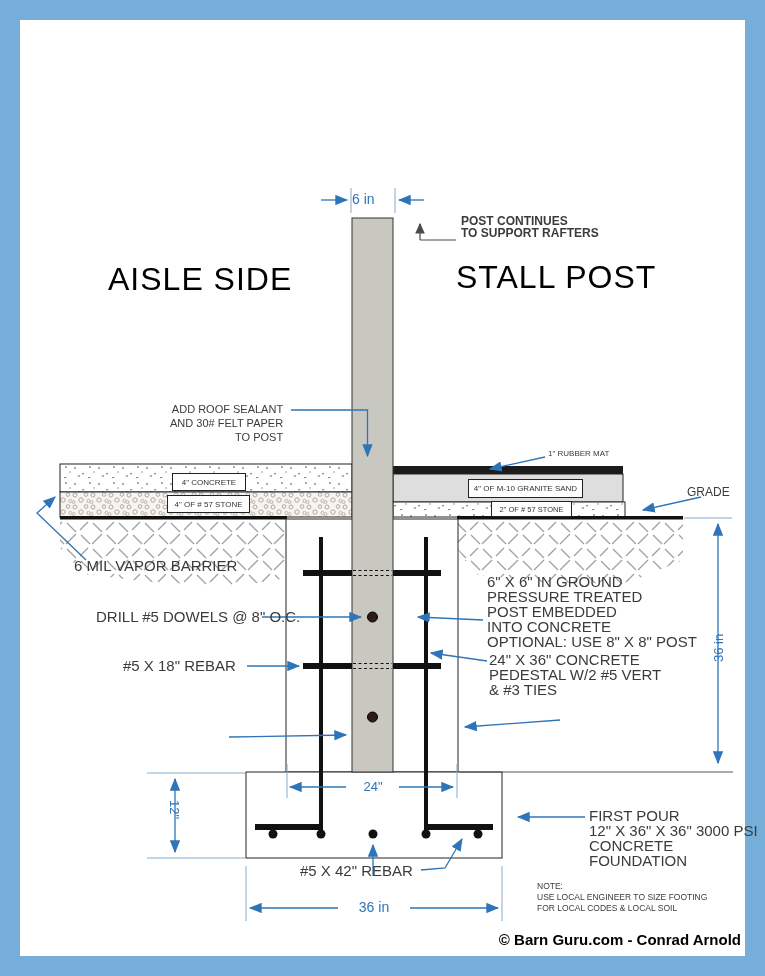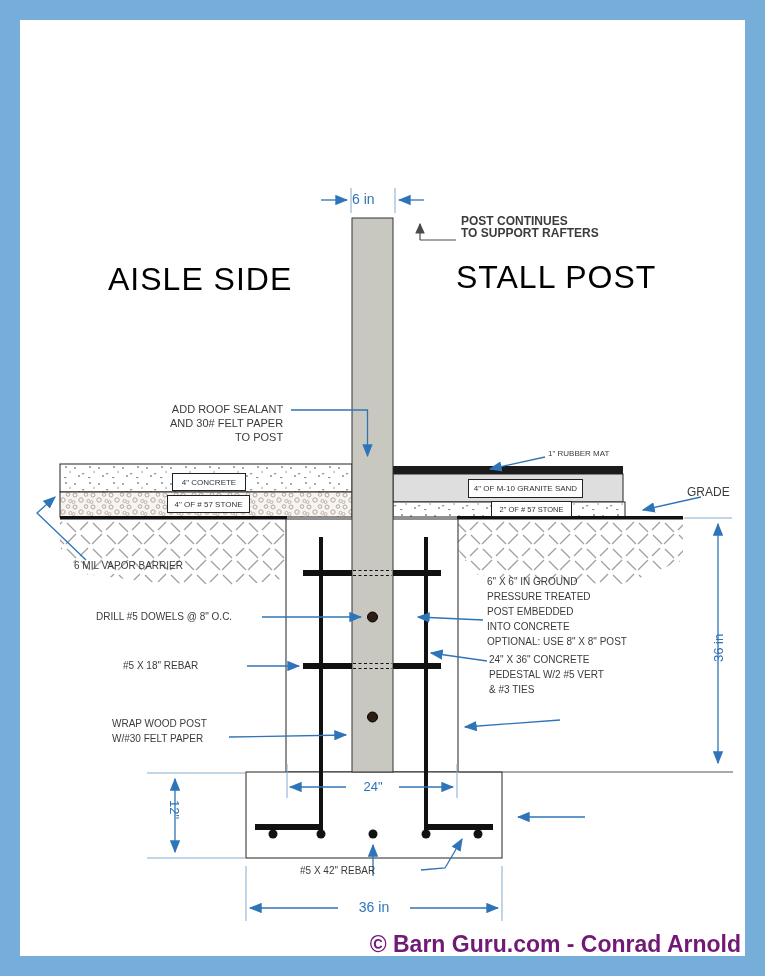--- a/index.html
+++ b/index.html
@@ -5,24 +5,24 @@
   html,body{margin:0;padding:0;background:#e8e8e8;}
   .frame{position:relative;width:765px;height:976px;background:#76AEDA;font-family:"Liberation Sans",sans-serif;overflow:hidden;}
   .page{position:absolute;left:20px;top:20px;width:725px;height:936px;background:#ffffff;}
   svg.draw{position:absolute;left:0;top:0;width:765px;height:976px;}
   .lbl{position:absolute;color:#3b3b3b;white-space:nowrap;}
   .ml{white-space:pre-line;}
   .title{position:absolute;left:0;top:80px;width:765px;text-align:center;font-size:28px;line-height:31px;color:#222;letter-spacing:.5px;}
   .side{font-size:32px;color:#000000;letter-spacing:1px;}
   .dim{font-size:13px;color:#2E74B8;}
   .box{position:absolute;background:#fff;border:1px solid #222;color:#333;font-size:8px;display:flex;align-items:center;justify-content:center;white-space:nowrap;}
-  .ann{font-size:10px;line-height:15px;}
+  .ann{font-size:15px;line-height:15px;}
   .tiny{font-size:8px;}
   .note{font-size:8.5px;line-height:11px;}
-  .credit{position:absolute;right:24px;top:931px;font-size:23px;font-weight:bold;color:#701a75;text-align:center;}
+  .credit{position:absolute;right:24px;top:931px;font-size:15px;font-weight:bold;color:#000000;text-align:center;}
   .rot90{transform:rotate(90deg);transform-origin:0 0;}
   .rotm90{transform:rotate(-90deg);transform-origin:0 0;}
 </style>
 </head>
 <body>
 
 <div class="frame">
   <div class="page"></div>
 
   <svg class="draw" viewBox="0 0 765 976">
@@ -178,24 +178,28 @@
   <div class="lbl ann" style="left:96px;top:609px;">DRILL #5 DOWELS @ 8" O.C.</div>
   <div class="lbl ml ann" style="left:487px;top:574px;">6" X 6"  IN GROUND
 PRESSURE TREATED
 POST EMBEDDED
 INTO CONCRETE
 OPTIONAL: USE 8" X 8" POST</div>
   <div class="lbl ann" style="left:123px;top:658px;">#5 X 18" REBAR</div>
   <div class="lbl ml ann" style="left:489px;top:652px;">24" X 36" CONCRETE
 PEDESTAL W/2 #5 VERT
 &amp; #3 TIES</div>
-  <div class="lbl ml ann" style="left:112px;top:716px;">WRAP WOOD POST
-W/#30 FELT PAPER</div>
 
   <div class="lbl dim rotm90" style="left:711px;top:662px;">36 in</div>
   <div class="lbl dim" style="left:347px;top:779px;width:52px;text-align:center;">24"</div>
   <div class="lbl dim rot90" style="left:182px;top:800px;">12"</div>
 
+  <div class="lbl ml ann" style="left:589px;top:808px;">FIRST POUR
+12" X 36" X 36" 3000 PSI
+CONCRETE FOUNDATION</div>
   <div class="lbl ann" style="left:300px;top:863px;">#5 X 42" REBAR</div>
   <div class="lbl dim" style="left:340px;top:899px;width:68px;text-align:center;font-size:14px;">36 in</div>
 
+  <div class="lbl ml note" style="left:537px;top:881px;">NOTE:
+USE LOCAL ENGINEER TO SIZE FOOTING
+FOR LOCAL CODES &amp; LOCAL  SOIL</div>
   <div class="credit">© Barn Guru.com - Conrad Arnold</div>
 </div>
 
 </body></html>

